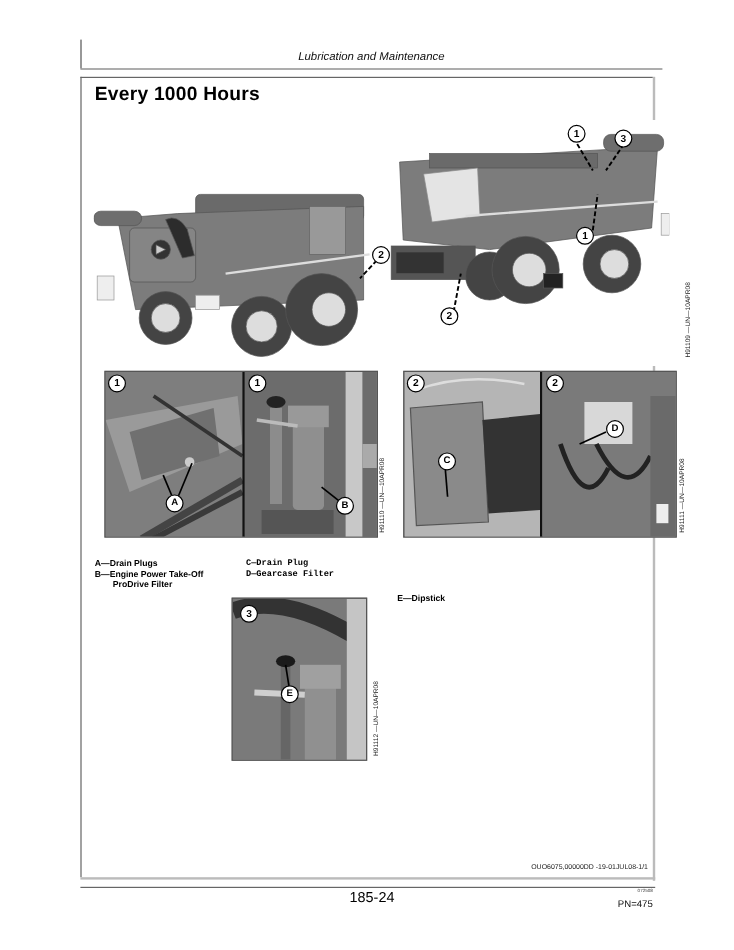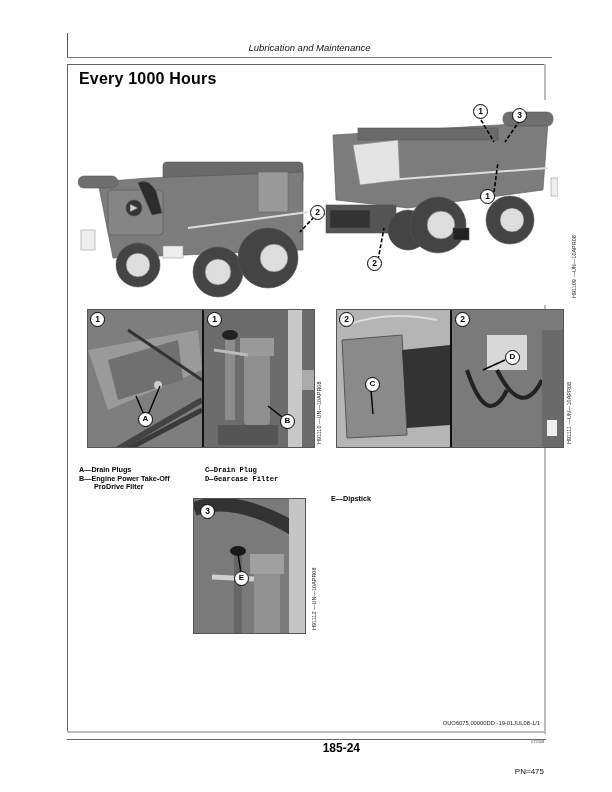--- a/index.html
+++ b/index.html
@@ -35,23 +35,23 @@
 
   .figid {
     position: absolute; font-size: 5.5px; color: #222; white-space: nowrap;
     transform: rotate(-90deg); transform-origin: left top;
   }
 
   .legend { font-size: 7.2px; font-weight: bold; line-height: 8.6px; }
   .legend .indent { padding-left: 15px; }
 
   .ref-code { left: 400px; top: 720px; width: 140px; text-align: right; font-size: 5.8px; color: #222; }
-  .page-num { left: 260px; top: 741px; width: 100px; text-align: right; font-size: 12px; font-weight: bold; }
+  .page-num { left: 260px; top: 741px; width: 100px; text-align: center; font-size: 12px; font-weight: normal; }
   .tiny-date { left: 500px; top: 740px; width: 44px; text-align: right; font-size: 3.8px; color: #444; }
-  .pn { left: 480px; top: 749px; width: 64px; text-align: right; font-size: 8px; color: #111; margin-top: 18px; }
+  .pn { left: 480px; top: 749px; width: 64px; text-align: right; font-size: 8px; color: #111; }
 </style>
 </head>
 <body>
 
 <div class="abs hdr-vline"></div>
 <div class="abs hdr-hline"></div>
 <div class="abs hdr-title">Lubrication and Maintenance</div>
 
 <div class="abs box-top"></div>
 <div class="abs box-left"></div>

